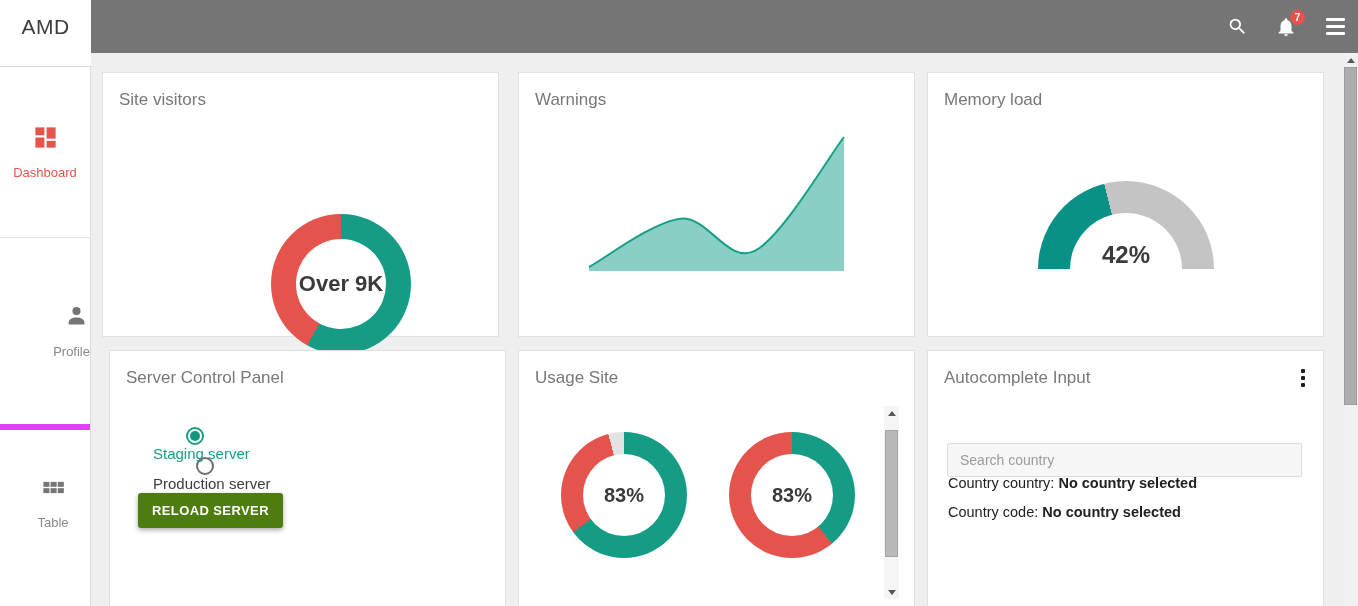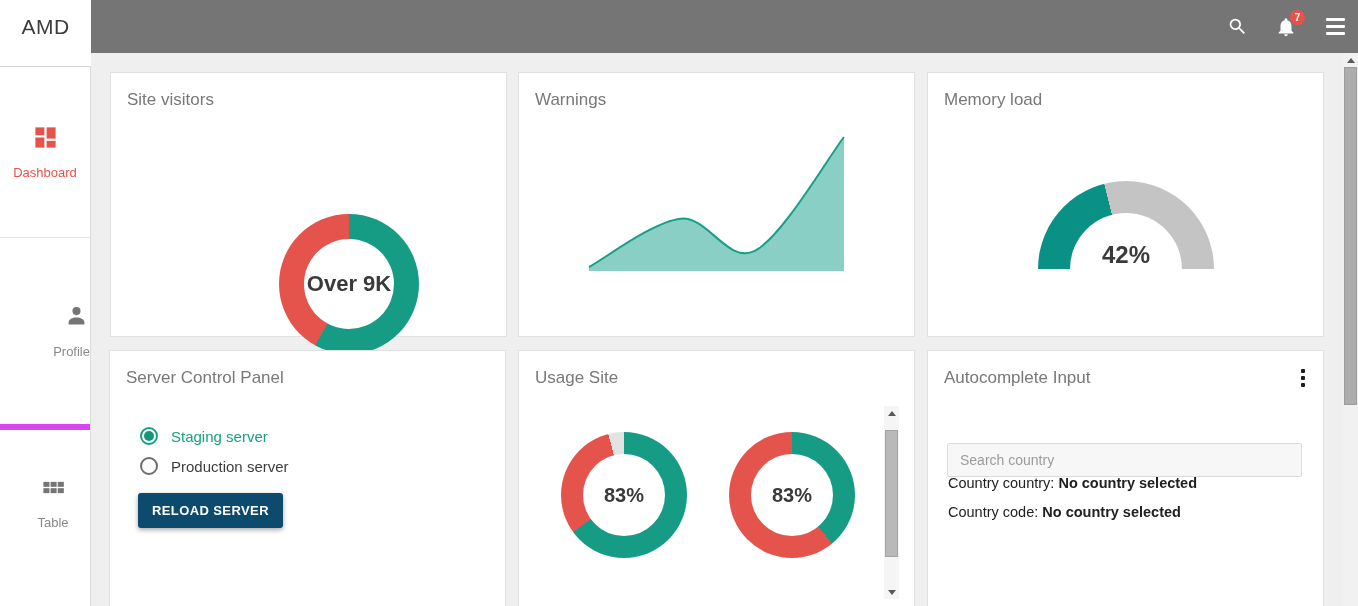--- a/index.html
+++ b/index.html
@@ -30,21 +30,21 @@
   .side-item .ic { color:#757575; }
   .side-item.active .lbl { color:#e5534b; }
   .side-item.active .ic { color:#e5534b; }
   .si-1 { height:170px; }
   .si-2 { height:187px; border-top:1px solid #e6e6e6;align-items:flex-end; }
   .si-3 { height:150px; border-top:6px solid #d946ef;padding-left:16px; }
 
   
   .card { position:absolute; width:397px; background:#fff; border:1px solid #e1e1e1; }
   .card-title { position:absolute; left:16px; top:17px; font-size:17px; color:#787878; }
-  .c1 { left:110px; top:72px;  height:265px;text-decoration:underline; }
+  .c1 { left:102px; top:72px;  height:265px;text-decoration:underline; }
   .c2 { left:518px; top:72px;  height:265px; }
   .c3 { left:927px; top:72px;  height:265px; }
   .c4 { left:109px; top:350px; height:300px; }
   .c5 { left:518px; top:350px; height:300px; }
   .c6 { left:927px; top:350px; height:300px; }
 
   
   .donut { position:absolute; border-radius:50%; }
   .donut .hole { position:absolute; left:50%; top:50%; transform:translate(-50%,-50%); background:#fff; border-radius:50%; }
   .donut .dlabel { position:absolute; left:50%; top:50%; transform:translate(-50%,-50%); font-weight:bold; color:#3a3a3a; white-space:nowrap; }
@@ -61,30 +61,30 @@
   .area-svg { position:absolute; left:67px; top:61px; width:260px; height:140px; }
 
   
   .gauge { position:absolute; left:110px; top:108px; width:176px; height:88px;
            border-radius:176px 176px 0 0; overflow:hidden; }
   .gauge .ghole { position:absolute; left:50%; bottom:0; transform:translateX(-50%); width:112px; height:56px;
                   background:#fff; border-radius:112px 112px 0 0; }
   .gauge .glabel { position:absolute; left:50%; bottom:0px; transform:translateX(-50%); font-size:24px; font-weight:bold; color:#3a3a3a; }
 
   
-  .radio-row { position:absolute; left:30px; display:flex; align-items:center; cursor:pointer; }
+  .radio-row { position:absolute; left:30px; display:flex; align-items:center; cursor:pointer;flex-direction:column; }
   .rr-0 { top:76px; }
   .rr-1 { top:106px; }
   .radio-circle { width:18px; height:18px; border-radius:50%; border:2px solid #6e6e6e; position:relative; flex:none; }
   .radio-row.selected .radio-circle { border-color:#16a085; }
   .radio-row.selected .radio-circle::after { content:""; position:absolute; left:50%; top:50%; transform:translate(-50%,-50%);
         width:10px; height:10px; border-radius:50%; background:#12967c; }
   .radio-label { margin-left:13px; font-size:15px; color:#3d3d3d; }
   .radio-row.selected .radio-label { color:#16a085; }
-  .reload-btn { position:absolute; left:28px; top:142px; background:#0c4a6e; color:#fff; border:none; border-radius:3px;
+  .reload-btn { position:absolute; left:28px; top:142px; background:#4d7c0f; color:#fff; border:none; border-radius:3px;
                 padding:10px 14px; font-size:13px; font-weight:bold; font-family:"Liberation Sans", sans-serif;
                 letter-spacing:0.4px; box-shadow:0 2px 5px rgba(0,0,0,0.35); cursor:pointer; }
 
   
   .kebab { position:absolute; right:16px; top:16px; display:flex; flex-direction:column; gap:3px; cursor:pointer; padding:2px; }
   .kebab div { width:4px; height:4px; background:#1e1e1e; border-radius:1px; }
   .search-input { position:absolute; left:19px; top:76px; width:355px; height:34px; background:#f7f7f7;
                   border:1px solid #dcdcdc; border-radius:2px; padding:0 12px; font-size:14px; color:#333;
                   font-family:"Liberation Sans", sans-serif;margin-top:16px; }
   .search-input::placeholder { color:#9b9b9b; }

